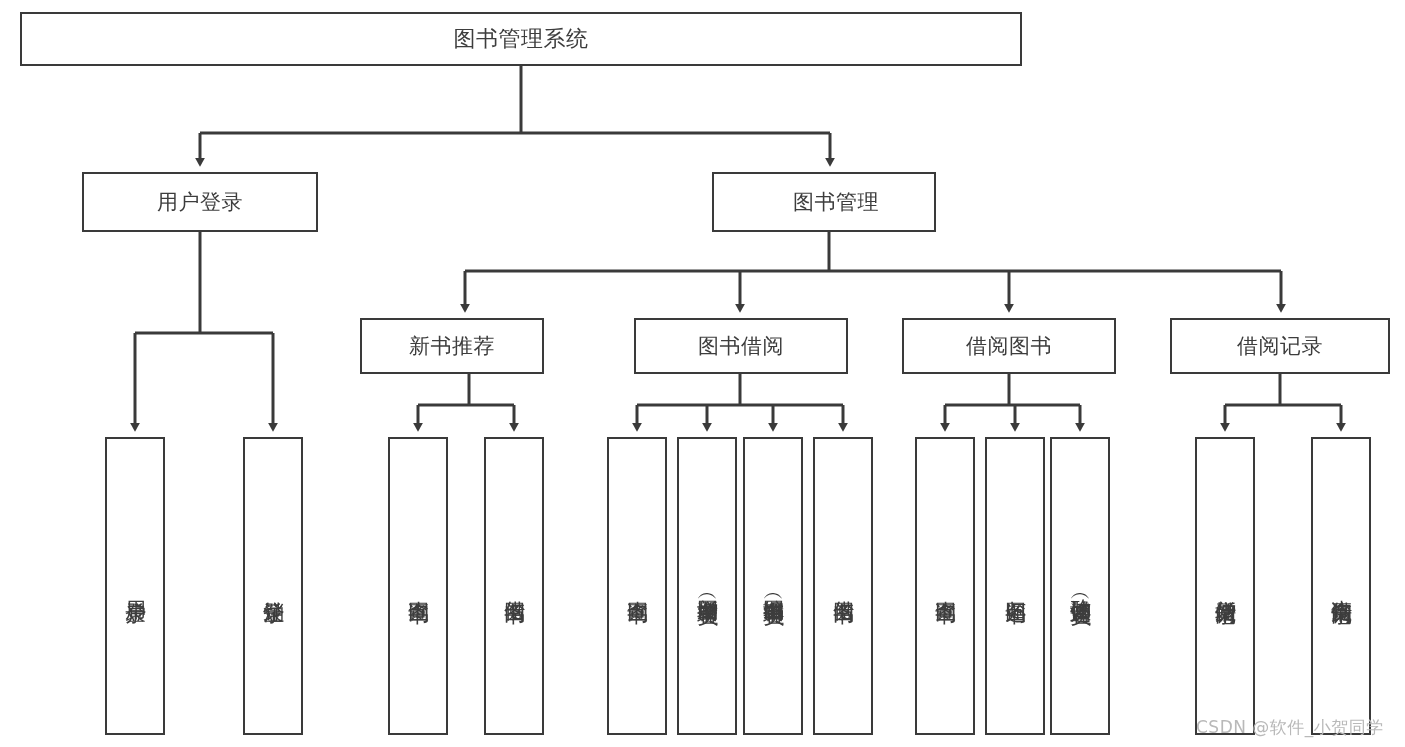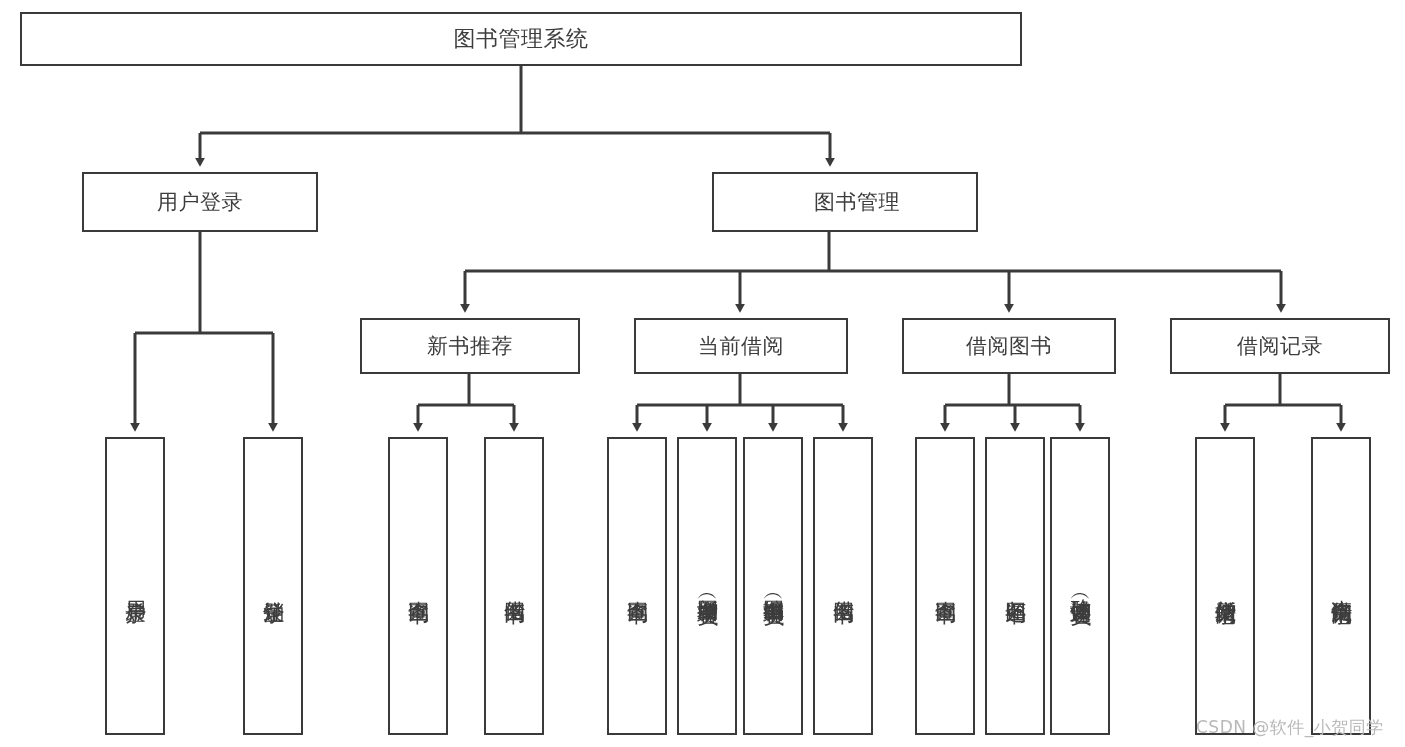--- a/index.html
+++ b/index.html
@@ -126,29 +126,29 @@
     </g>
   </svg>
 
   <div class="node title h" style="left:20px; top:12px; width:1002px; height:54px;">
     <span class="lbl">图书管理系统</span>
   </div>
 
   <div class="node h" style="left:82px; top:172px; width:236px; height:60px;">
     <span class="lbl">用户登录</span>
   </div>
-  <div class="node h" style="left:712px; top:172px; width:266px; height:60px;padding-left:24px;">
+  <div class="node h" style="left:712px; top:172px; width:224px; height:60px;padding-left:24px;">
     <span class="lbl">图书管理</span>
   </div>
 
-  <div class="node h" style="left:360px; top:318px; width:220px; height:56px;">
+  <div class="node h" style="left:360px; top:318px; width:184px; height:56px;">
     <span class="lbl">新书推荐</span>
   </div>
   <div class="node h" style="left:634px; top:318px; width:214px; height:56px;">
-    <span class="lbl">当前借阅</span>
+    <span class="lbl">图书借阅</span>
   </div>
   <div class="node h" style="left:902px; top:318px; width:214px; height:56px;">
     <span class="lbl">借阅图书</span>
   </div>
   <div class="node h" style="left:1170px; top:318px; width:220px; height:56px;">
     <span class="lbl">借阅记录</span>
   </div>
 
   <div class="node v" style="left:105px; top:437px; width:60px; height:298px;">
     <span class="lbl">用户登录</span>

